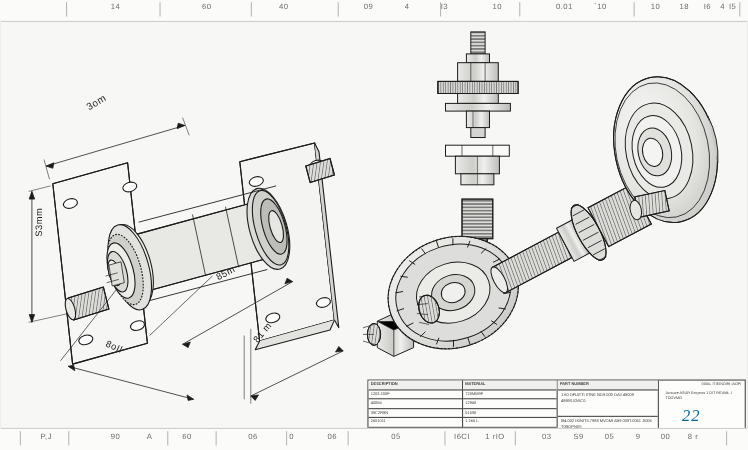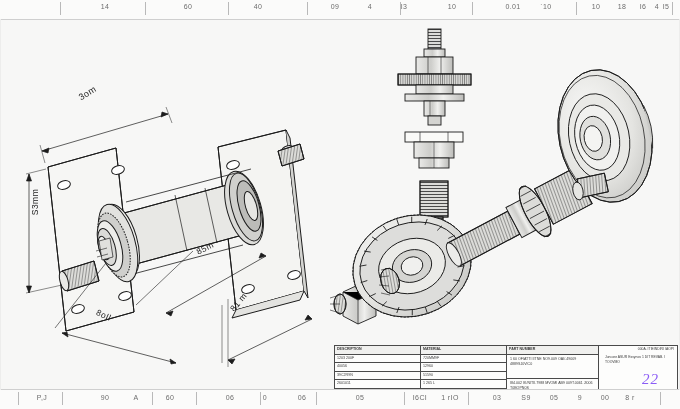--- a/index.html
+++ b/index.html
@@ -41,22 +41,22 @@
   .tb-c1{width:86px;}
   .tb-c2{width:86px;}
   .tb-c3{width:92px;}
   .tb-c4{flex:1;}
   .tb-row{border-bottom:1px solid #4a4a4a;height:8.6px;box-sizing:border-box;
           padding:1px 2px;overflow:hidden;white-space:nowrap;}
   .tb-row:last-child{border-bottom:none;}
   .tb-hdr{background:#f0f0ee;font-weight:bold;}
   .tb-free{padding:2px 3px;white-space:normal;}
   .tb-big{
-    position:absolute;right:18px;top:22px;
-    font-size:15px;color:#8b5cf6;font-style:italic;
+    position:absolute;right:40px;top:22px;
+    font-size:15px;color:#0369a1;font-style:italic;
     font-family:"Liberation Serif",serif;letter-spacing:1px;
   }
   .tb-note{position:absolute;left:6px;top:3px;font-size:3.4px;line-height:1.6;color:#3a3a3a;}
   .tb-hdr4{position:absolute;right:3px;top:1px;font-size:3.4px;color:#3a3a3a;}
 
   
   .dim{
     position:absolute;font-size:9px;color:#1c1c1c;
     font-family:"Liberation Sans",sans-serif;white-space:nowrap;
     letter-spacing:.5px;

